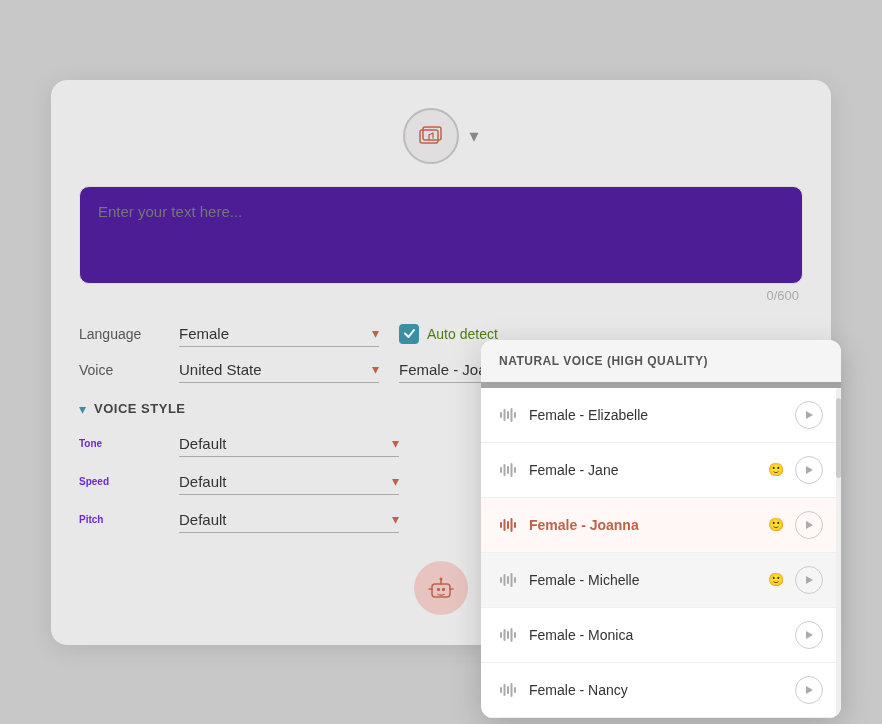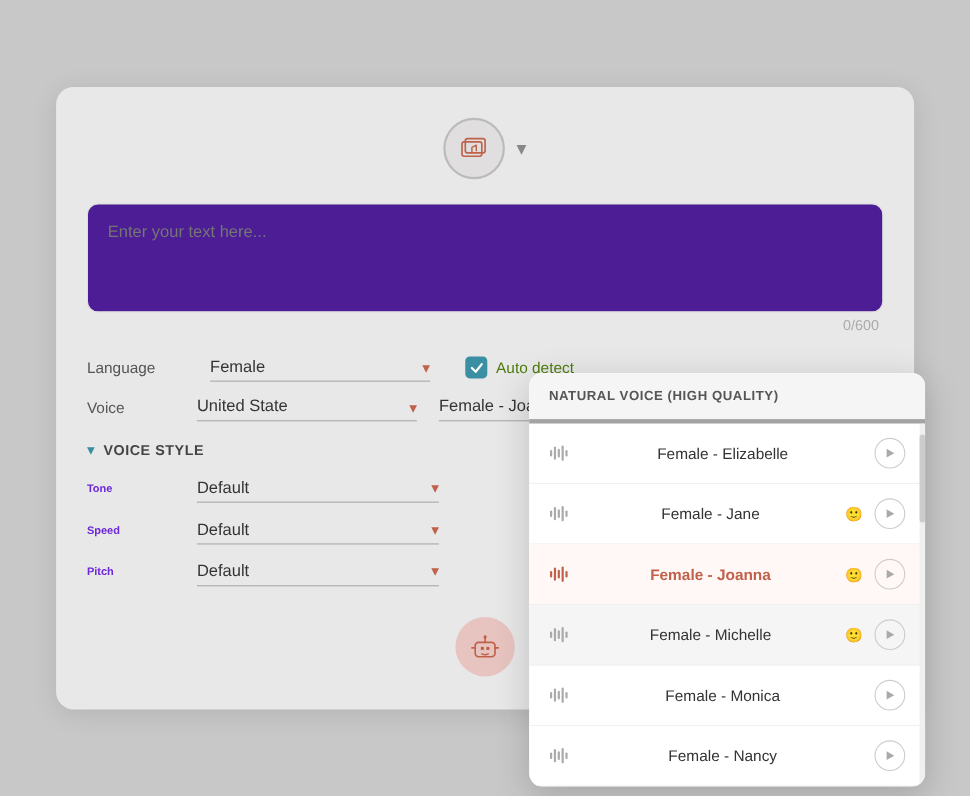--- a/index.html
+++ b/index.html
@@ -75,21 +75,21 @@
       font-size: 13px;
       margin-bottom: 18px;
       padding-right: 4px;
     }
 
     
     .field-row {
       display: flex;
       align-items: center;
       margin-bottom: 10px;
-      gap: 12px;
+      gap: 0;
     }
     .field-label {
       width: 100px;
       color: #555;
       font-size: 14px;
       flex-shrink: 0;
     }
     .field-select {
       display: flex;
       align-items: center;
@@ -251,26 +251,25 @@
       z-index: 100;
     }
     .dropdown-header {
       background: #f5f5f5;
       padding: 14px 18px;
       font-size: 12px;
       font-weight: 700;
       color: #555;
       letter-spacing: 0.5px;
       text-transform: uppercase;
-      border-bottom: 4px solid #a3a3a3;
+      border-bottom: 6px solid #a3a3a3;
     }
     .dropdown-list {
       overflow-y: auto;
       max-height: 340px;
-      text-align: center;
     }
     .dropdown-item {
       display: flex;
       align-items: center;
       padding: 13px 18px;
       cursor: pointer;
       border-bottom: 1px solid #f0f0f0;
       transition: background 0.1s;
     }
     .dropdown-item.selected {

